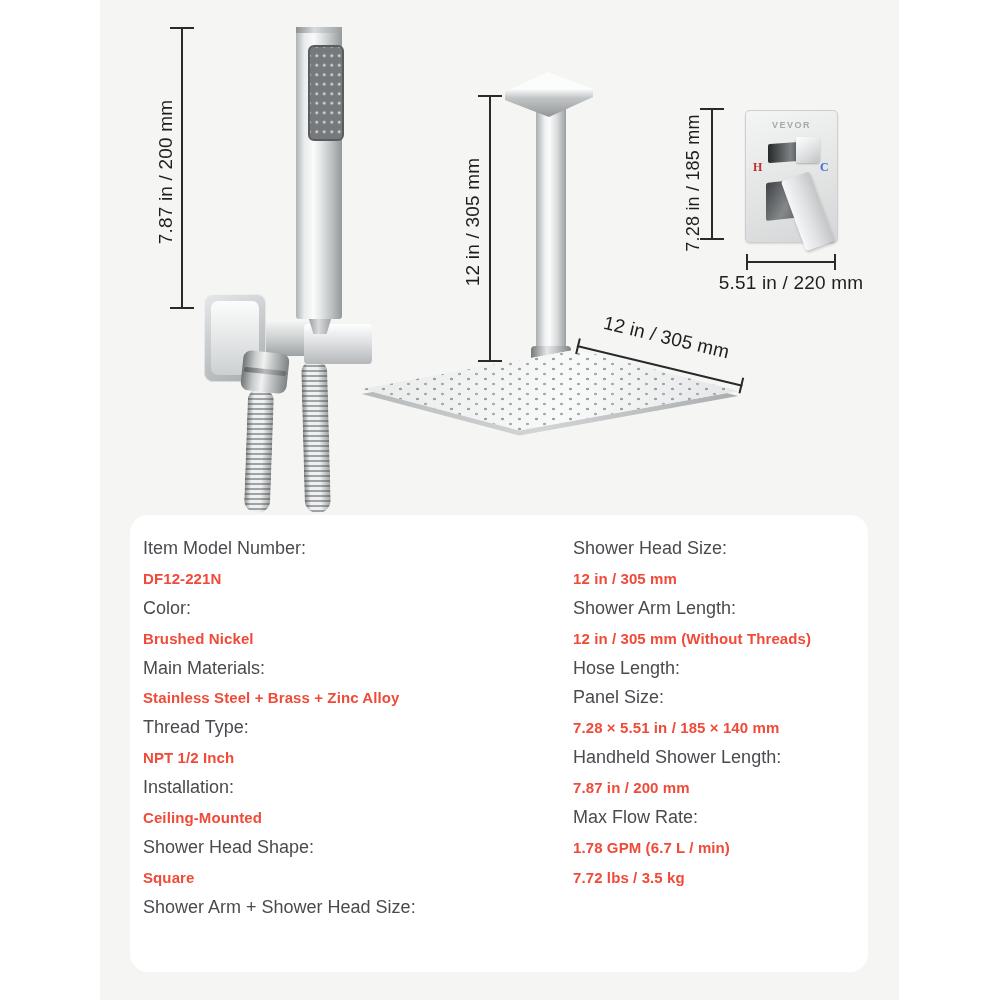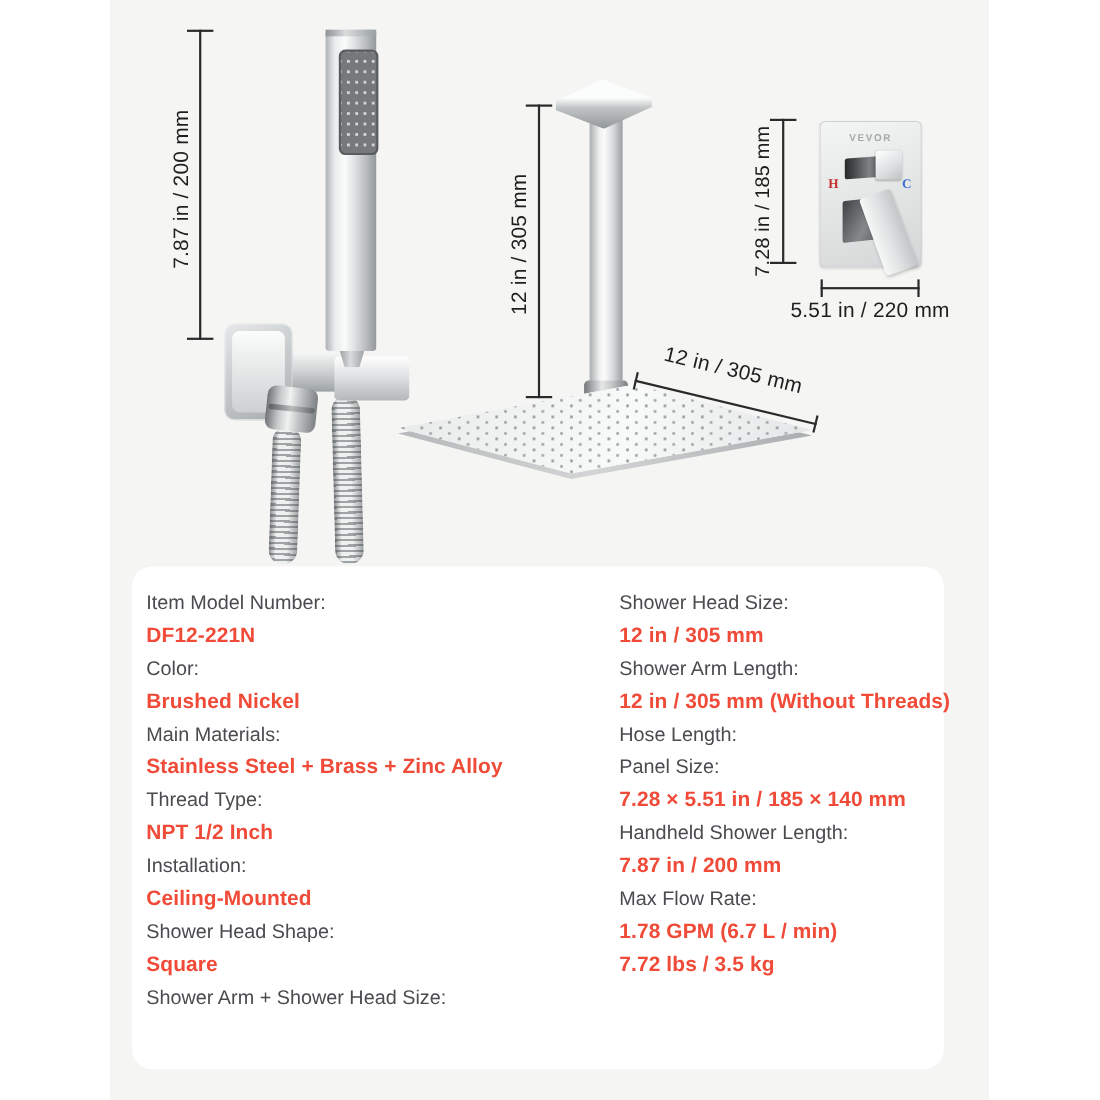--- a/index.html
+++ b/index.html
@@ -99,27 +99,27 @@
   #valve-hot{left:753px;top:160px;color:var(--hot);}
   #valve-cold{left:820px;top:160px;color:var(--cold);}
   #valve-base{left:766px;top:181px;width:36px;height:38px;border-radius:2px;transform:skewY(-6deg);
     background:linear-gradient(120deg,#3f4244,#85898b 60%,#5d6163);}
   #valve-lever{left:782px;top:176px;width:30px;height:74px;border-radius:3px;
     transform:rotate(-20deg);transform-origin:50% 8%;
     background:linear-gradient(90deg,#f6f7f7,#dfe1e2 50%,#c3c6c7);
     box-shadow:0 2px 3px rgba(0,0,0,.2);}
 
   
-  #spec-card{left:120px;top:515px;width:738px;height:457px;background:#ffffff;border-radius:18px;}
+  #spec-card{left:130px;top:515px;width:738px;height:457px;background:#ffffff;border-radius:18px;}
   .spec-col{position:absolute;top:19px;width:425px;}
   #spec-left{left:13px;}
   #spec-right{left:443px;}
   .spec-line{height:29.9px;line-height:29.9px;white-space:nowrap;}
   .spec-label{font-size:18px;color:var(--label);}
-  .spec-value{font-size:19px;font-weight:bold;color:var(--accent);letter-spacing:.1px;}
+  .spec-value{font-size:15px;font-weight:bold;color:var(--accent);letter-spacing:.1px;}
 </style>
 </head>
 <body style="--accent: #f04a38; --label: #494b4f; --dim: #1e1e1e; --panelbg: #f5f5f3; --hot: #c22f2f; --cold: #3a6bd0;">
 
 <div class="abs" id="stage"></div>
 
 <div class="abs" id="bracket-arm"></div>
 <div class="abs" id="bracket-plate"></div>
 <div class="abs hose" id="hose-left"></div>
 <div class="abs hose" id="hose-right"></div>

